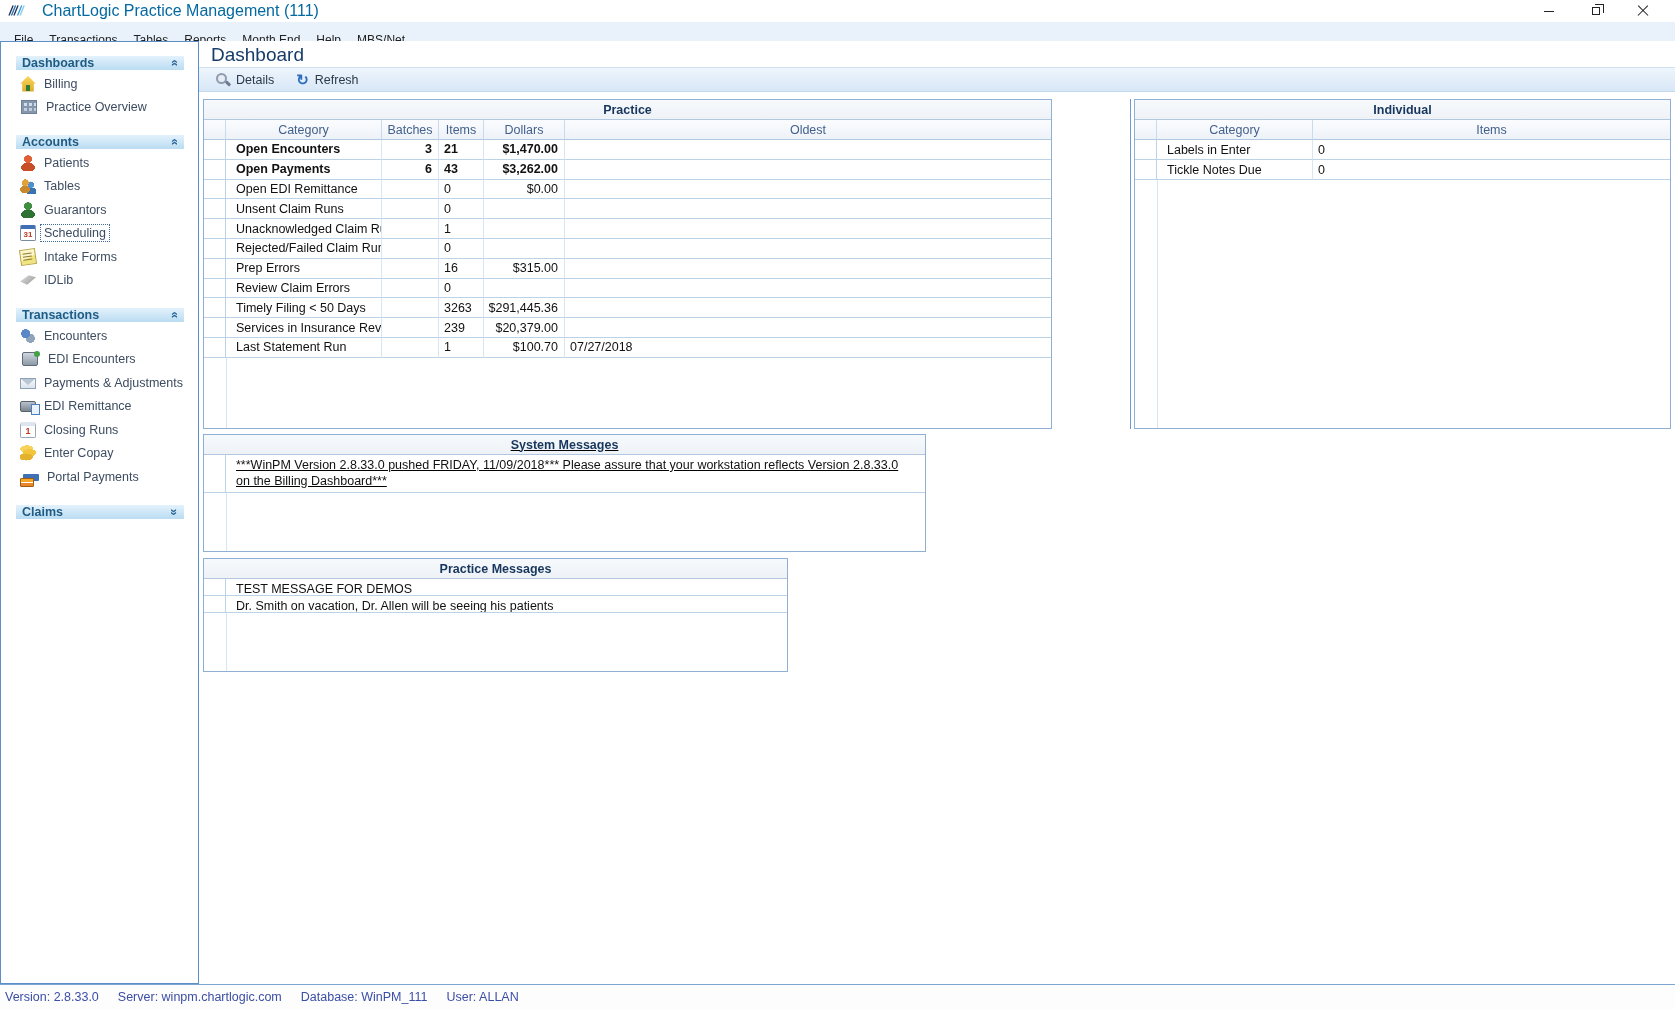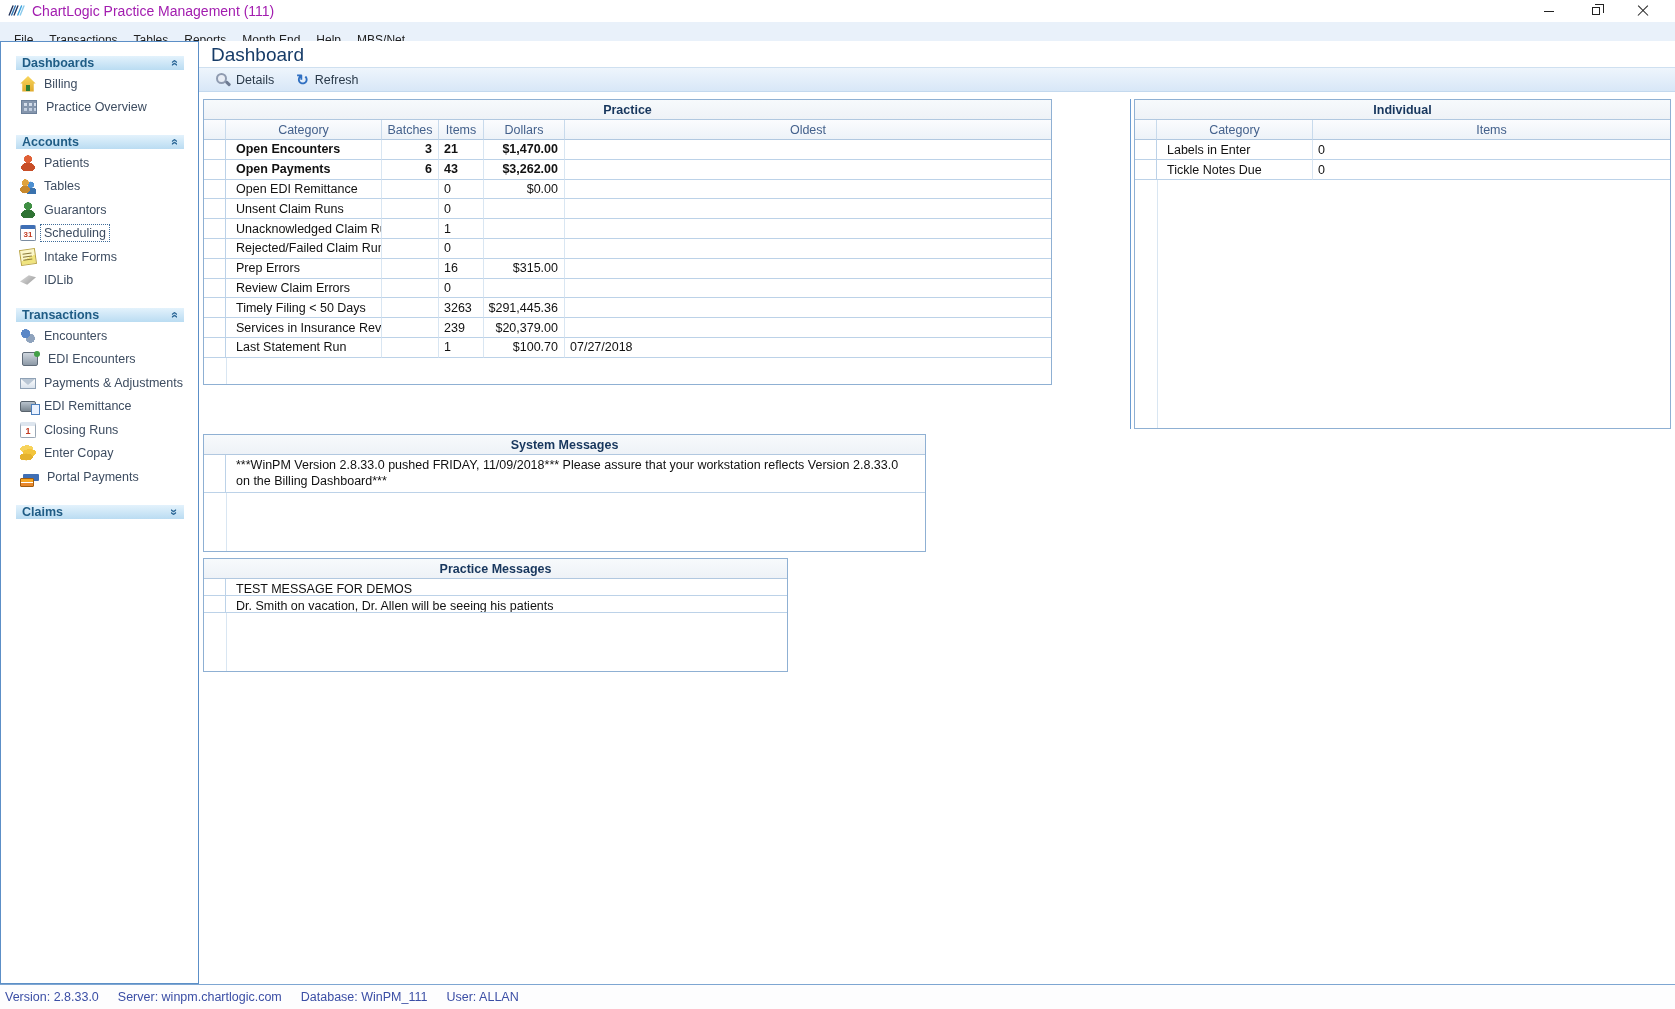--- a/index.html
+++ b/index.html
@@ -3,21 +3,21 @@
 <meta charset="utf-8">
 <style>
   *{margin:0;padding:0;box-sizing:border-box;}
   html,body{width:1675px;height:1009px;overflow:hidden;background:#fff;
     font-family:"Liberation Sans",sans-serif;}
   .window{position:relative;width:1675px;height:1009px;background:#fff;}
 
   
   .titlebar{height:22px;display:flex;align-items:center;padding:0 0 0 8px;background:#fff;}
   .app-ico{width:18px;height:14px;margin-right:6px;display:inline-flex;}
-  .title-text{font-size:14px;color:#a21caf;}
+  .title-text{font-size:16px;color:#0369a1;margin-left:10px;}
   .win-controls{margin-left:auto;display:flex;align-items:center;height:100%;}
   .win-btn{width:30px;height:22px;display:flex;align-items:center;justify-content:center;margin-right:17px;}
   .minimize-icon{width:10px;height:1px;background:#222;display:block;}
   .restore-icon{width:8px;height:8px;border:1px solid #222;background:#fff;position:relative;display:block;}
   .restore-icon::before{content:"";position:absolute;left:2px;top:-4px;width:8px;height:8px;border:1px solid #222;border-left:none;border-bottom:none;}
   .close-icon{width:12px;height:12px;position:relative;display:block;}
   .close-icon::before,.close-icon::after{content:"";position:absolute;left:-1px;top:5px;width:14px;height:1.3px;background:#222;}
   .close-icon::before{transform:rotate(45deg);}
   .close-icon::after{transform:rotate(-45deg);}
 
@@ -112,24 +112,24 @@
   .details-icon::after{content:"";position:absolute;left:10px;top:10px;width:6px;height:3px;
     background:#6e7b92;transform:rotate(45deg);border-radius:1px;}
   .refresh-icon{color:#2f6fc1;font-size:15px;font-weight:bold;line-height:14px;display:inline-block;}
   .refresh-icon::before{content:"\21BB";}
 
   
   .panel{position:absolute;border:1px solid #8fb0d3;background:#fff;display:flex;flex-direction:column;}
   .panel-title{flex:0 0 20px;display:flex;align-items:center;justify-content:center;
     background:linear-gradient(#f7fafc,#eef2f7);border-bottom:1px solid #b1c8e0;
     font-size:12.5px;font-weight:bold;color:#17365d;}
-  .practice-panel{left:4px;top:58px;width:849px;height:286px;}
+  .practice-panel{left:4px;top:58px;width:849px;height:330px;}
   .vsplit{position:absolute;left:931px;top:58px;width:1px;height:330px;background:#6a9bd1;}
   .individual-panel{left:935px;top:58px;width:537px;height:330px;}
-  .system-panel{left:4px;top:393px;width:723px;height:118px;}
+  .system-panel{left:4px;top:393px;width:723px;height:118px;text-decoration:underline;}
   .practice-msgs-panel{left:4px;top:517px;width:585px;height:114px;}
 
   .grid{display:grid;}
   .pgrid{grid-template-columns:22px 156px 57px 45px 81px 1fr;grid-template-rows:20px repeat(11,19.8px);}
   .igrid{grid-template-columns:22px 156px 1fr;grid-template-rows:20px repeat(2,20px);}
   .gc{display:flex;align-items:center;font-size:12.5px;color:#111;white-space:nowrap;overflow:hidden;
     border-right:1px solid #d9e6f2;border-bottom:1px solid #bcd2e8;}
   .gc.ind{border-right:1px solid #bcd2e8;}
   .gc.hc{justify-content:center;color:#44618c;background:linear-gradient(#fbfcfe,#edf2f8);
     border-bottom:1px solid #b1c8e0;border-right:1px solid #c8daec;}

